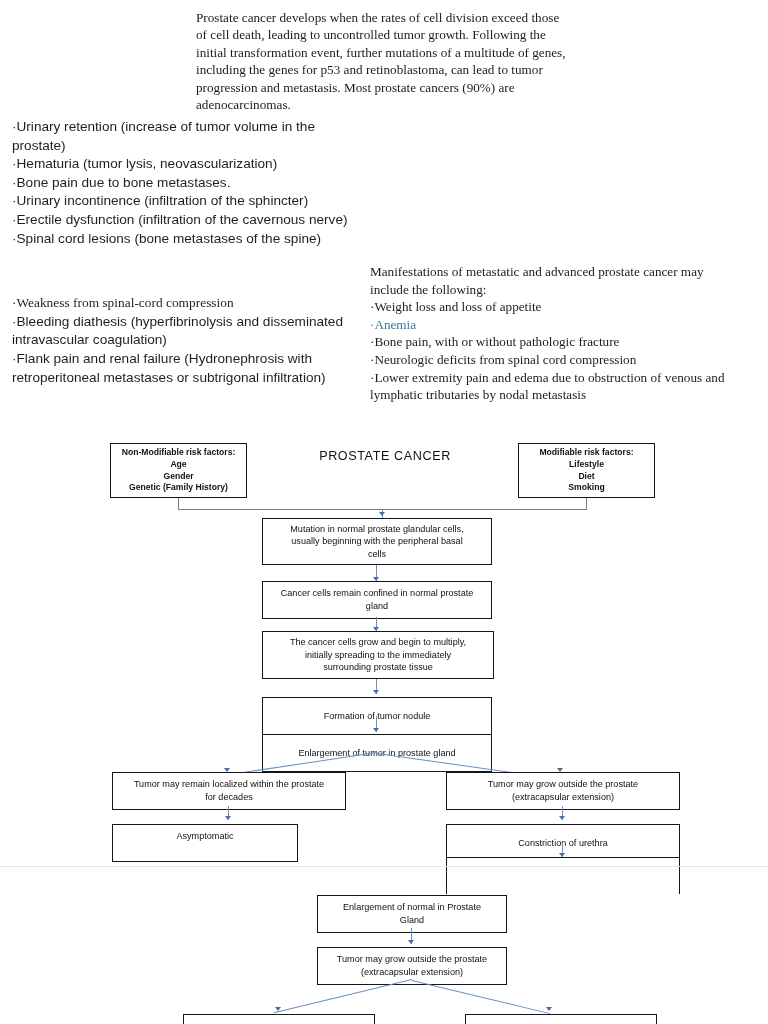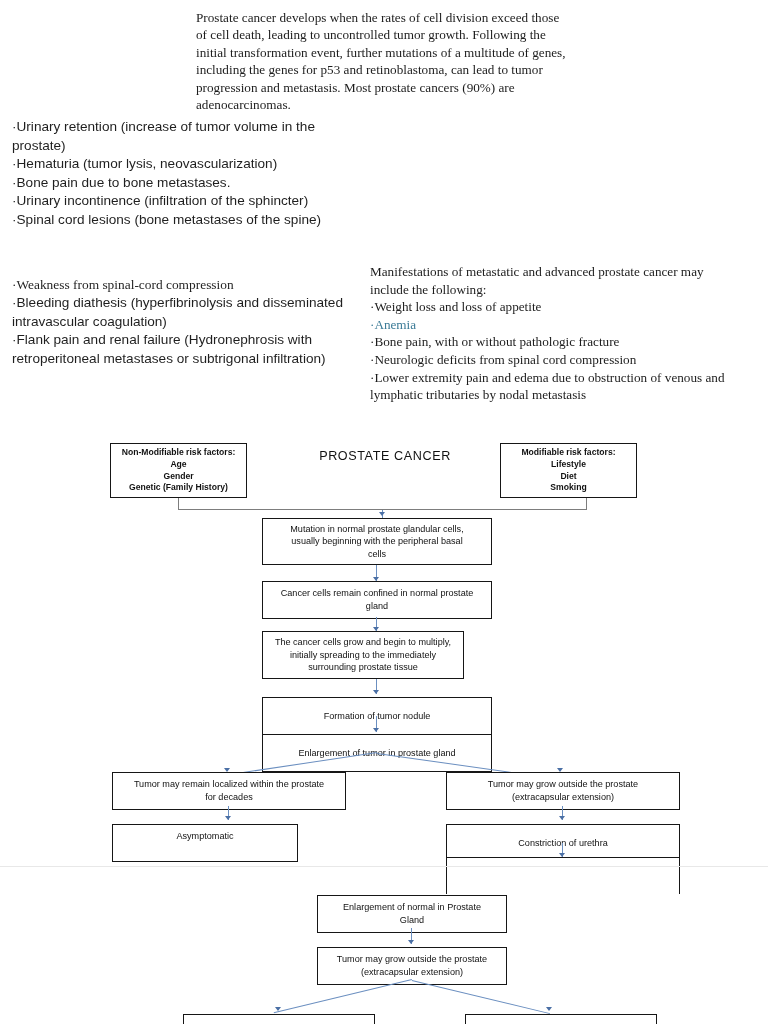--- a/index.html
+++ b/index.html
@@ -145,20 +145,21 @@
 
 <div class="page">
 
   <div class="intro-para">Prostate cancer develops when the rates of cell division exceed those of cell death, leading to uncontrolled tumor growth. Following the initial transformation event, further mutations of a multitude of genes, including the genes for p53 and retinoblastoma, can lead to tumor progression and metastasis. Most prostate cancers (90%) are adenocarcinomas.</div>
 
   <div class="symptom-list">
     <span class="li">·Urinary retention (increase of tumor volume in the prostate)</span>
     <span class="li">·Hematuria (tumor lysis, neovascularization)</span>
     <span class="li">·Bone pain due to bone metastases.</span>
     <span class="li">·Urinary incontinence (infiltration of the sphincter)</span>
+    <span class="li">·Erectile dysfunction (infiltration of the cavernous nerve)</span>
     <span class="li">·Spinal cord lesions (bone metastases of the spine)</span>
     <span class="li serif">·Weakness from spinal-cord compression</span>
     <span class="li">·Bleeding diathesis (hyperfibrinolysis and disseminated intravascular coagulation)</span>
     <span class="li">·Flank pain and renal failure (Hydronephrosis with retroperitoneal metastases or subtrigonal infiltration)</span>
   </div>
 
   <div class="meta-block">
     <span class="li">Manifestations of metastatic and advanced prostate cancer may include the following:</span>
     <span class="li">·Weight loss and loss of appetite</span>
     <span class="li accent">·Anemia</span>
@@ -169,21 +170,21 @@
 
   <div class="chart-title">PROSTATE CANCER</div>
 
   <div class="node" style="left:110px; top:443px; width:137px; height:55px; flex-direction:column;">
     <span class="ln">Non-Modifiable risk factors:</span>
     <span class="ln">Age</span>
     <span class="ln">Gender</span>
     <span class="ln">Genetic (Family History)</span>
   </div>
 
-  <div class="node" style="left:500px; top:443px; width:137px; height:55px; flex-direction:column;">
+  <div class="node" style="left:518px; top:443px; width:137px; height:55px; flex-direction:column;">
     <span class="ln">Modifiable risk factors:</span>
     <span class="ln">Lifestyle</span>
     <span class="ln">Diet</span>
     <span class="ln">Smoking</span>
   </div>
 
   <div class="bracket" style="left:178px; top:498px; width:409px; height:12px;"></div>
   <div class="vline" style="left:382px; top:510px; height:9px;"></div>
   <div class="arrowhead" style="left:379px; top:512px;"></div>
 
@@ -197,21 +198,21 @@
   <div class="arrowhead" style="left:373px; top:577px;"></div>
 
   <div class="node flow" style="left:262px; top:581px; width:230px; height:36px; flex-direction:column;">
     <span class="ln">Cancer cells remain confined in normal prostate</span>
     <span class="ln">gland</span>
   </div>
 
   <div class="vline" style="left:376px; top:617px; height:14px;"></div>
   <div class="arrowhead" style="left:373px; top:627px;"></div>
 
-  <div class="node flow" style="left:262px; top:631px; width:202px; height:48px; flex-direction:column;">
+  <div class="node flow" style="left:262px; top:631px; width:232px; height:48px; flex-direction:column;">
     <span class="ln">The cancer cells grow and begin to multiply,</span>
     <span class="ln">initially spreading to the immediately</span>
     <span class="ln">surrounding prostate tissue</span>
   </div>
 
   <div class="vline" style="left:376px; top:679px; height:15px;"></div>
   <div class="arrowhead" style="left:373px; top:690px;"></div>
 
   <div class="node flow" style="left:262px; top:697px; width:230px; height:19px;">
     <span class="ln">Formation of tumor nodule</span>

